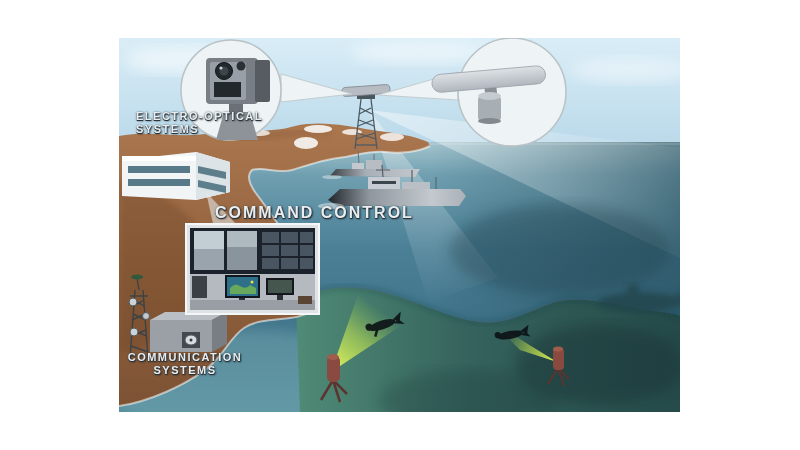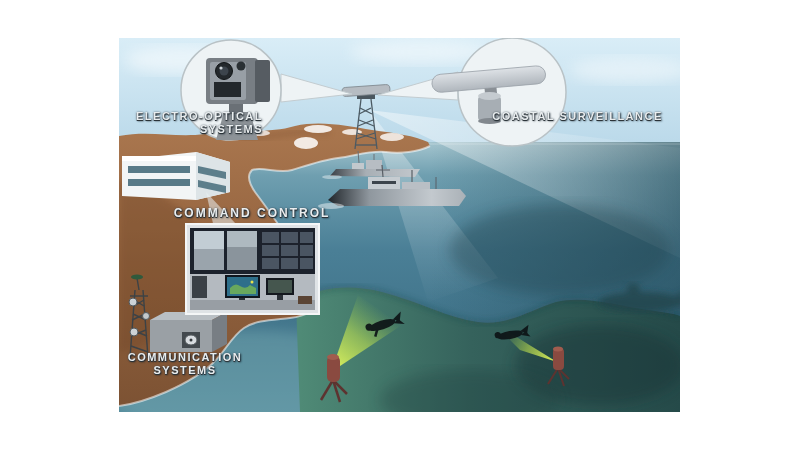--- a/index.html
+++ b/index.html
@@ -2,23 +2,23 @@
 <html><head>
 <meta charset="utf-8">
 <style>
   html,body{margin:0;padding:0;background:#ffffff;}
   .page{position:relative;width:800px;height:450px;background:#ffffff;overflow:hidden;
         font-family:"Liberation Sans",sans-serif;}
   .scene{position:absolute;left:0;top:0;width:800px;height:450px;}
   svg{position:absolute;left:0;top:0;}
   .sys-label{position:absolute;font-weight:bold;color:#e9edef;letter-spacing:1.5px;
      font-size:11px;line-height:13px;white-space:nowrap;
-     text-shadow:0 1px 0 #2b3338,1px 1px 2px rgba(15,25,35,.95),0 0 2px rgba(70,85,95,.8);text-align:right;}
+     text-shadow:0 1px 0 #2b3338,1px 1px 2px rgba(15,25,35,.95),0 0 2px rgba(70,85,95,.8);}
   .lbl-center{text-align:center;}
-  .lbl-lg{font-size:12px;letter-spacing:2px;line-height:14px;}
+  .lbl-lg{font-size:16px;letter-spacing:2px;line-height:14px;margin-left:43px;}
 </style>
 </head>
 <body>
 
 <div class="page">
   <div class="scene">
 
   <svg width="800" height="450" viewBox="0 0 800 450">
     <defs>
       <clipPath id="sceneClip">
@@ -324,21 +324,20 @@
       </g>
     </g>
   </svg>
 
   <div class="sys-label" style="left:136px;top:110px;">
     <div>ELECTRO-OPTICAL</div>
     <div>SYSTEMS</div>
   </div>
 
   <div class="sys-label lbl-center" style="left:485px;top:110px;width:185px;">
-    <div>COASTAL SURVEILLANCE</div>
   </div>
 
   <div class="sys-label lbl-center lbl-lg" style="left:172px;top:206px;width:160px;">
     <span>COMMAND CONTROL</span>
   </div>
 
   <div class="sys-label lbl-center" style="left:110px;top:351px;width:150px;">
     <div>COMMUNICATION</div>
     <div>SYSTEMS</div>
   </div>

